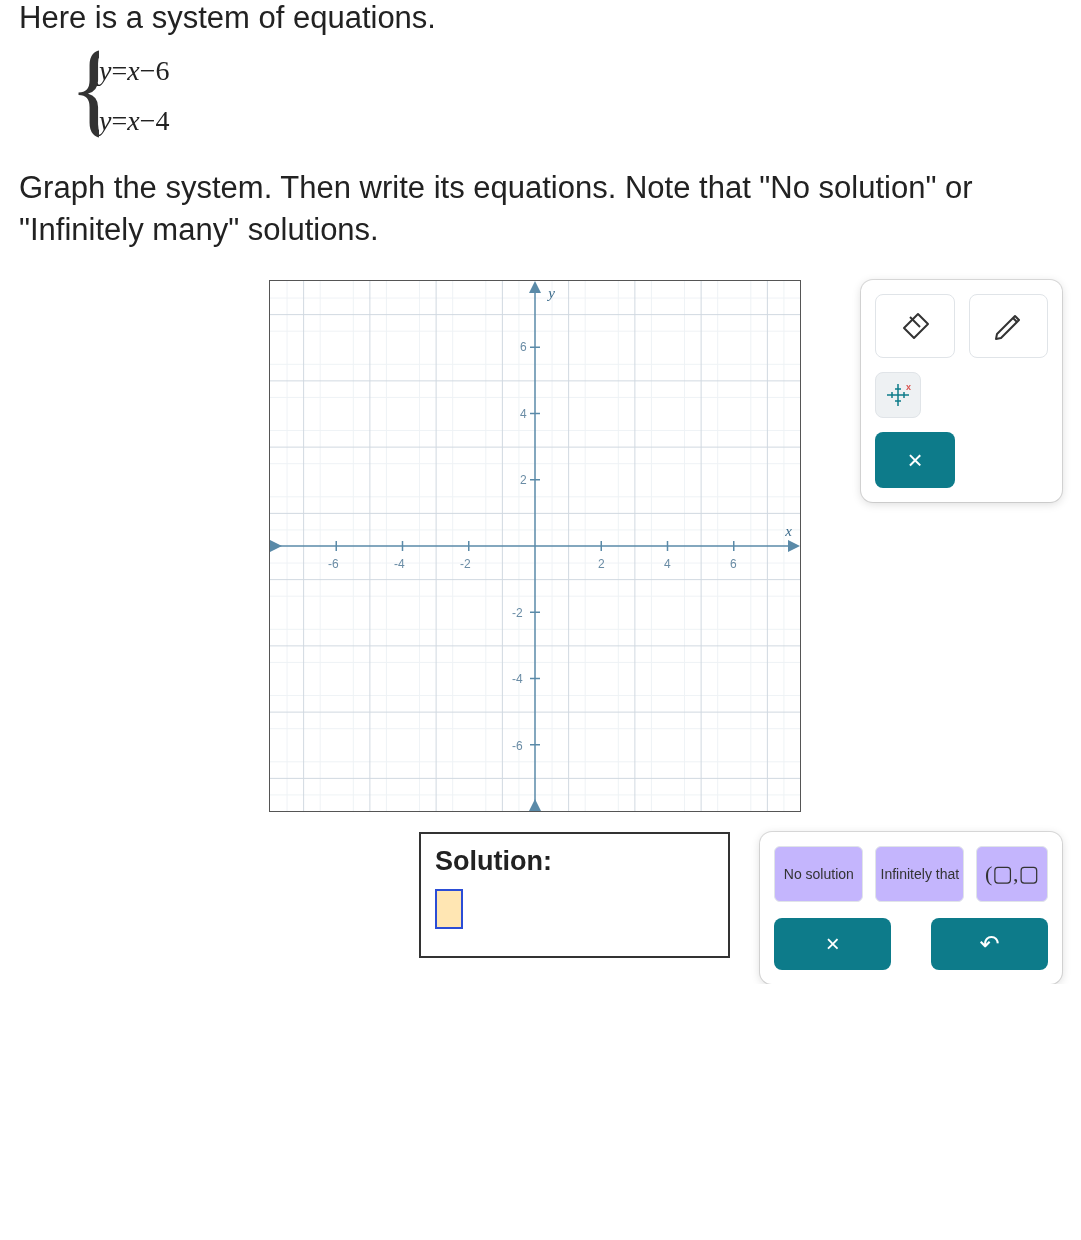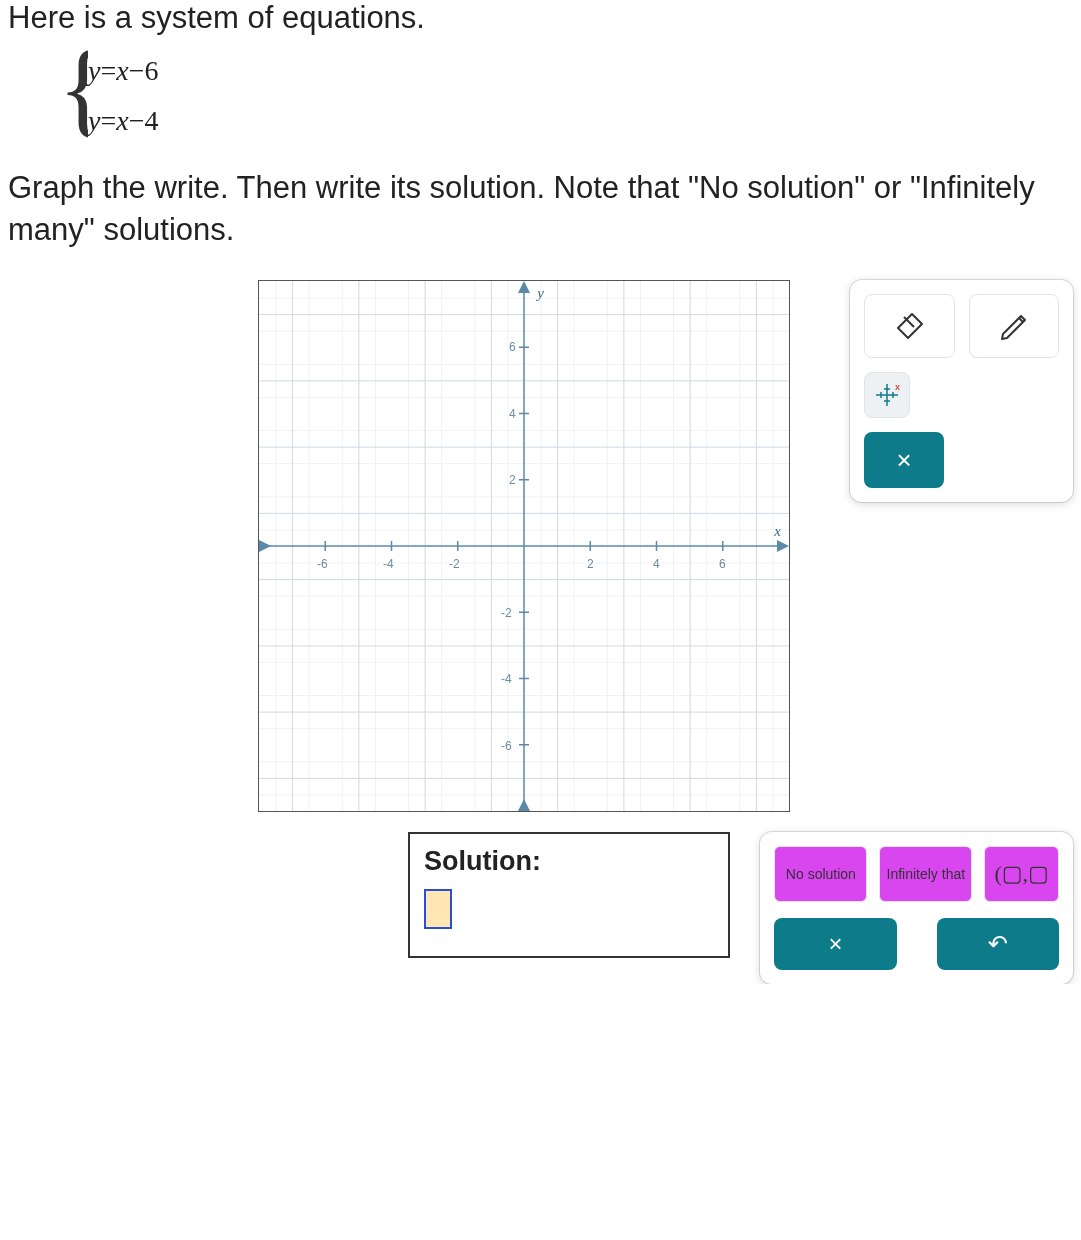--- a/index.html
+++ b/index.html
@@ -5,21 +5,21 @@
   body {
     margin: 0;
     padding: 0;
     font-family: Verdana, Geneva, sans-serif;
     font-size: 28px;
     color: #222;
     background: #fff;
     width: 1081px;
   }
   .problem {
-    padding: 0 8px;
+    padding: 0 19px;
   }
   .intro {
     font-size: 31px;
     margin: 0 0 10px 0;
   }
   .system {
     font-family: 'Times New Roman', Times, serif;
     font-style: italic;
     font-size: 28px;
     margin: 10px 0 20px 50px;
@@ -174,21 +174,21 @@
     box-sizing: border-box;
     width: 320px;
   }
   .choice-row {
     display: flex;
     gap: 12px;
     margin-bottom: 16px;
   }
   .choice {
     flex: 1;
-    background: #d946ef;
+    background: #c4b5fd;
     border: 1.5px solid #e0e4e8;
     border-radius: 6px;
     height: 54px;
     display: flex;
     align-items: center;
     justify-content: center;
     font-family: Arial, sans-serif;
     font-size: 14px;
     text-align: center;
     color: #333;
@@ -227,21 +227,21 @@
   <div class="system">
     <div class="brace">{</div>
     <div>
       <span>y</span><span class="normal">=</span><span>x</span><span class="normal">−6</span>
     </div>
     <div>
       <span>y</span><span class="normal">=</span><span>x</span><span class="normal">−4</span>
     </div>
   </div>
 
-  <div class="instructions">Graph the write. Then write its solution. Note that "No solution" or "Infinitely many" solutions.</div>
+  <div class="instructions">Graph the system. Then write its equations. Note that "No solution" or "Infinitely many" solutions.</div>
 
   <div class="workarea">
     <div class="graph-wrap">
       <div class="graph">
         <svg viewBox="0 0 530 530">
           <defs>
             <marker id="arrow" markerWidth="8" markerHeight="8" refX="4" refY="4" orient="auto" markerUnits="strokeWidth">
               <path d="M0,0 L8,4 L0,8 Z" fill="#5a8aa8"></path>
             </marker>
           </defs>

